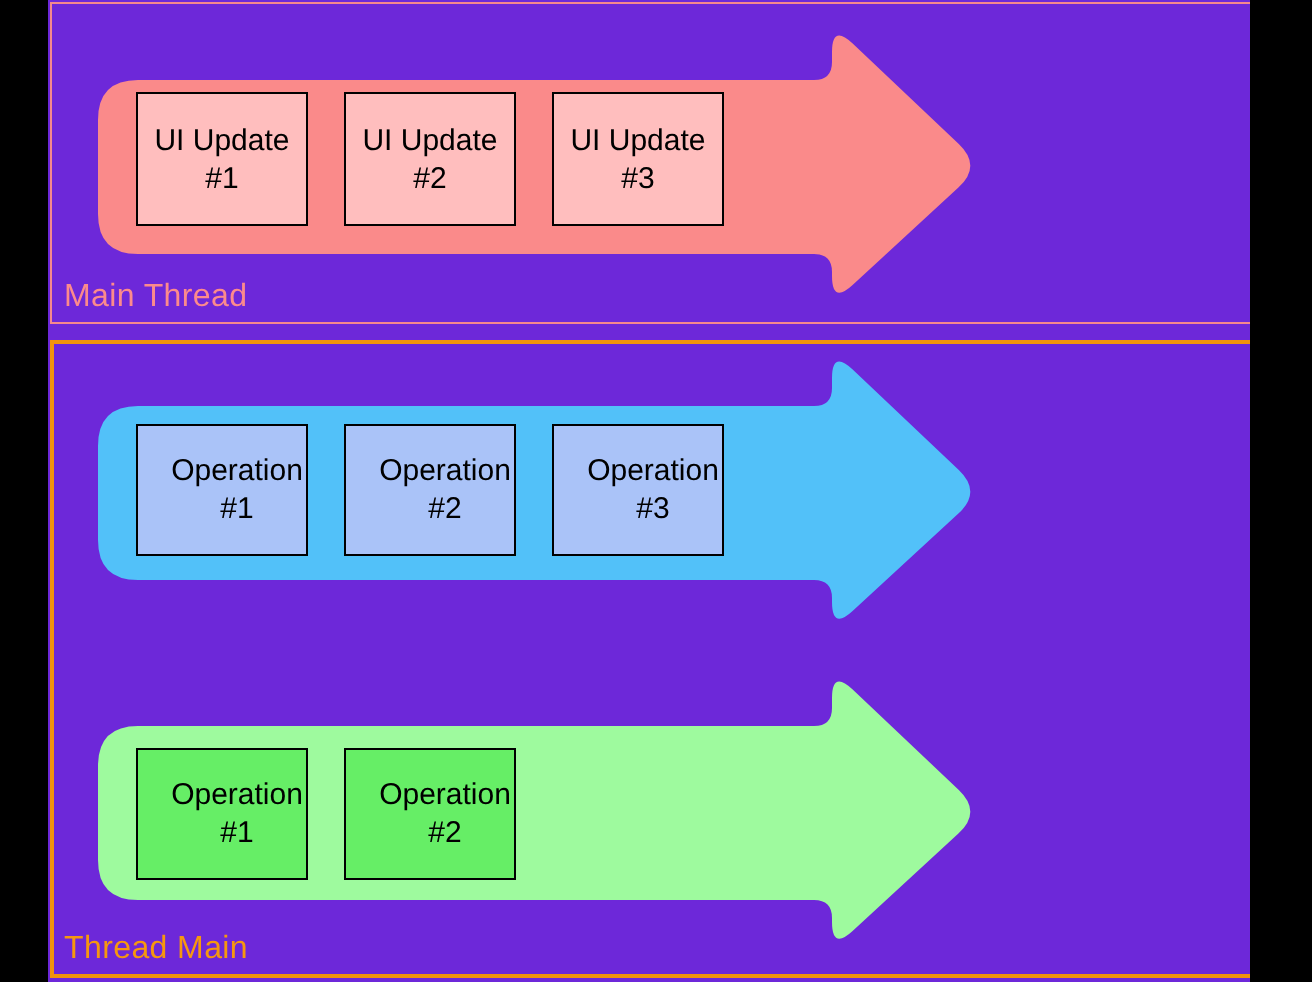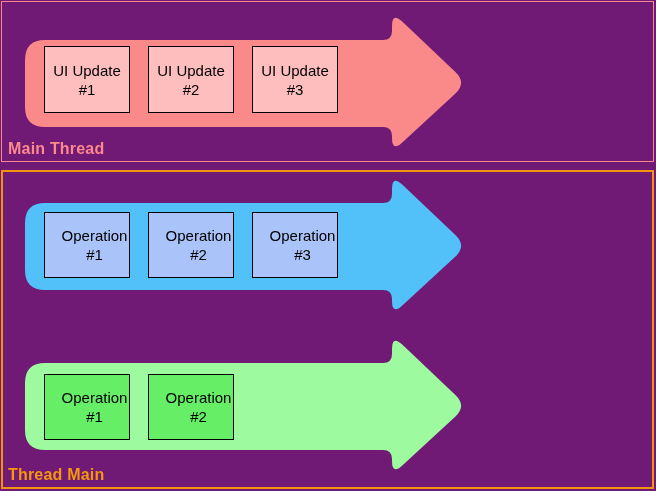--- a/index.html
+++ b/index.html
@@ -2,25 +2,26 @@
 <html><head>
 <meta charset="utf-8">
 <style>
   html, body {
     margin: 0;
     padding: 0;
     background: #000;
   }
   .stage {
     position: relative;
-    width: 656px;
+    width: 601px;
     height: 491px;
-    background: #701a75;
+    background: #6d28d9;
     overflow: hidden;
     font-family: "Liberation Sans", sans-serif;
+    margin-left: 24px;
   }
   .section {
     position: absolute;
     border-style: solid;
     box-sizing: border-box;
     background: transparent;
   }
   .section-main {
     left: 1px; top: 1px;
     width: 653px; height: 161px;
@@ -50,21 +51,21 @@
     font-size: 15px;
     line-height: 19px;
     color: #000;
     white-space: pre-line;
   }
   .row-2 .box, .row-3 .box { height: 66px; padding-left: 15px; }
   .section-label {
     position: absolute;
     left: 8px;
     font-size: 16px;
-    font-weight: 700;
+    font-weight: 400;
     letter-spacing: 0.2px;
   }
   .label-main { top: 140px; }
   .label-pool { top: 466px; }
 </style>
 </head>
 <body>
 
 <div class="stage">
 

